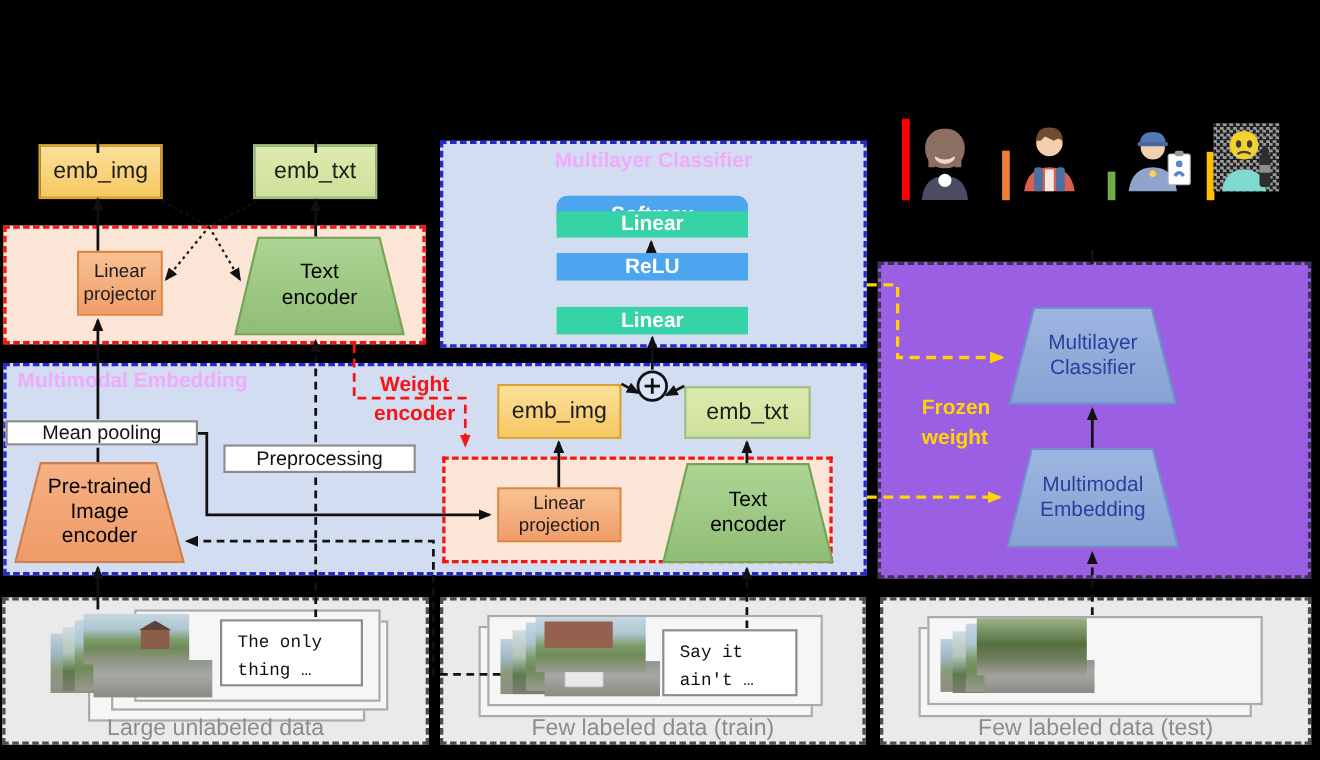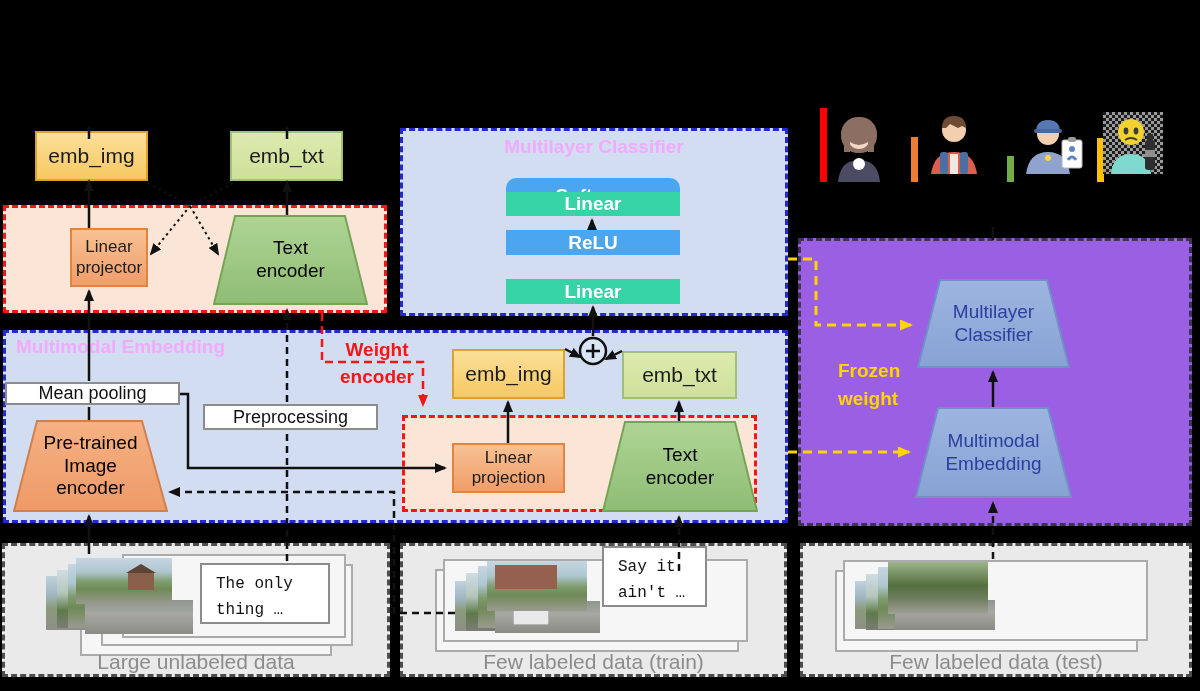--- a/index.html
+++ b/index.html
@@ -253,21 +253,21 @@
   <div class="card" style="left:443px;top:559px;width:305px;height:83px;"></div>
   <div class="ph sc-b" style="left:455px;top:581px;width:56px;height:50px;"></div>
   <div class="ph sc-c" style="left:466px;top:573px;width:70px;height:58px;"></div>
   <div class="ph sc-a" style="left:478px;top:566px;width:88px;height:62px;"></div>
   <div class="ph sc-road" style="left:495px;top:601px;width:105px;height:32px;">
     <div class="truck" style="left:18px;top:8px;width:34px;height:14px;"></div>
   </div>
   <div class="ph sc-a" style="left:487px;top:561px;width:100px;height:50px;">
     <div class="bld" style="left:8px;top:4px;width:62px;height:24px;"></div>
   </div>
-  <div class="mono-card" style="left:602px;top:546px;width:105px;height:61px;"><span>Say it</span>
+  <div class="mono-card" style="left:602px;top:572px;width:123px;height:61px;"><span>Say it</span>
 <span>ain't …</span></div>
   <div class="ds-label" style="left:400px;top:650px;width:387px;">Few labeled data (train)</div>
 
   <div class="card" style="left:835px;top:570px;width:303px;height:82px;"></div>
   <div class="card" style="left:843px;top:560px;width:305px;height:81px;"></div>
   <div class="ph sc-b" style="left:855px;top:581px;width:54px;height:48px;"></div>
   <div class="ph sc-c" style="left:866px;top:574px;width:68px;height:56px;"></div>
   <div class="ph sc-a" style="left:878px;top:567px;width:86px;height:62px;"></div>
   <div class="ph sc-road" style="left:895px;top:600px;width:100px;height:30px;"></div>
   <div class="ph sc-park" style="left:888px;top:562px;width:100px;height:52px;"></div>

